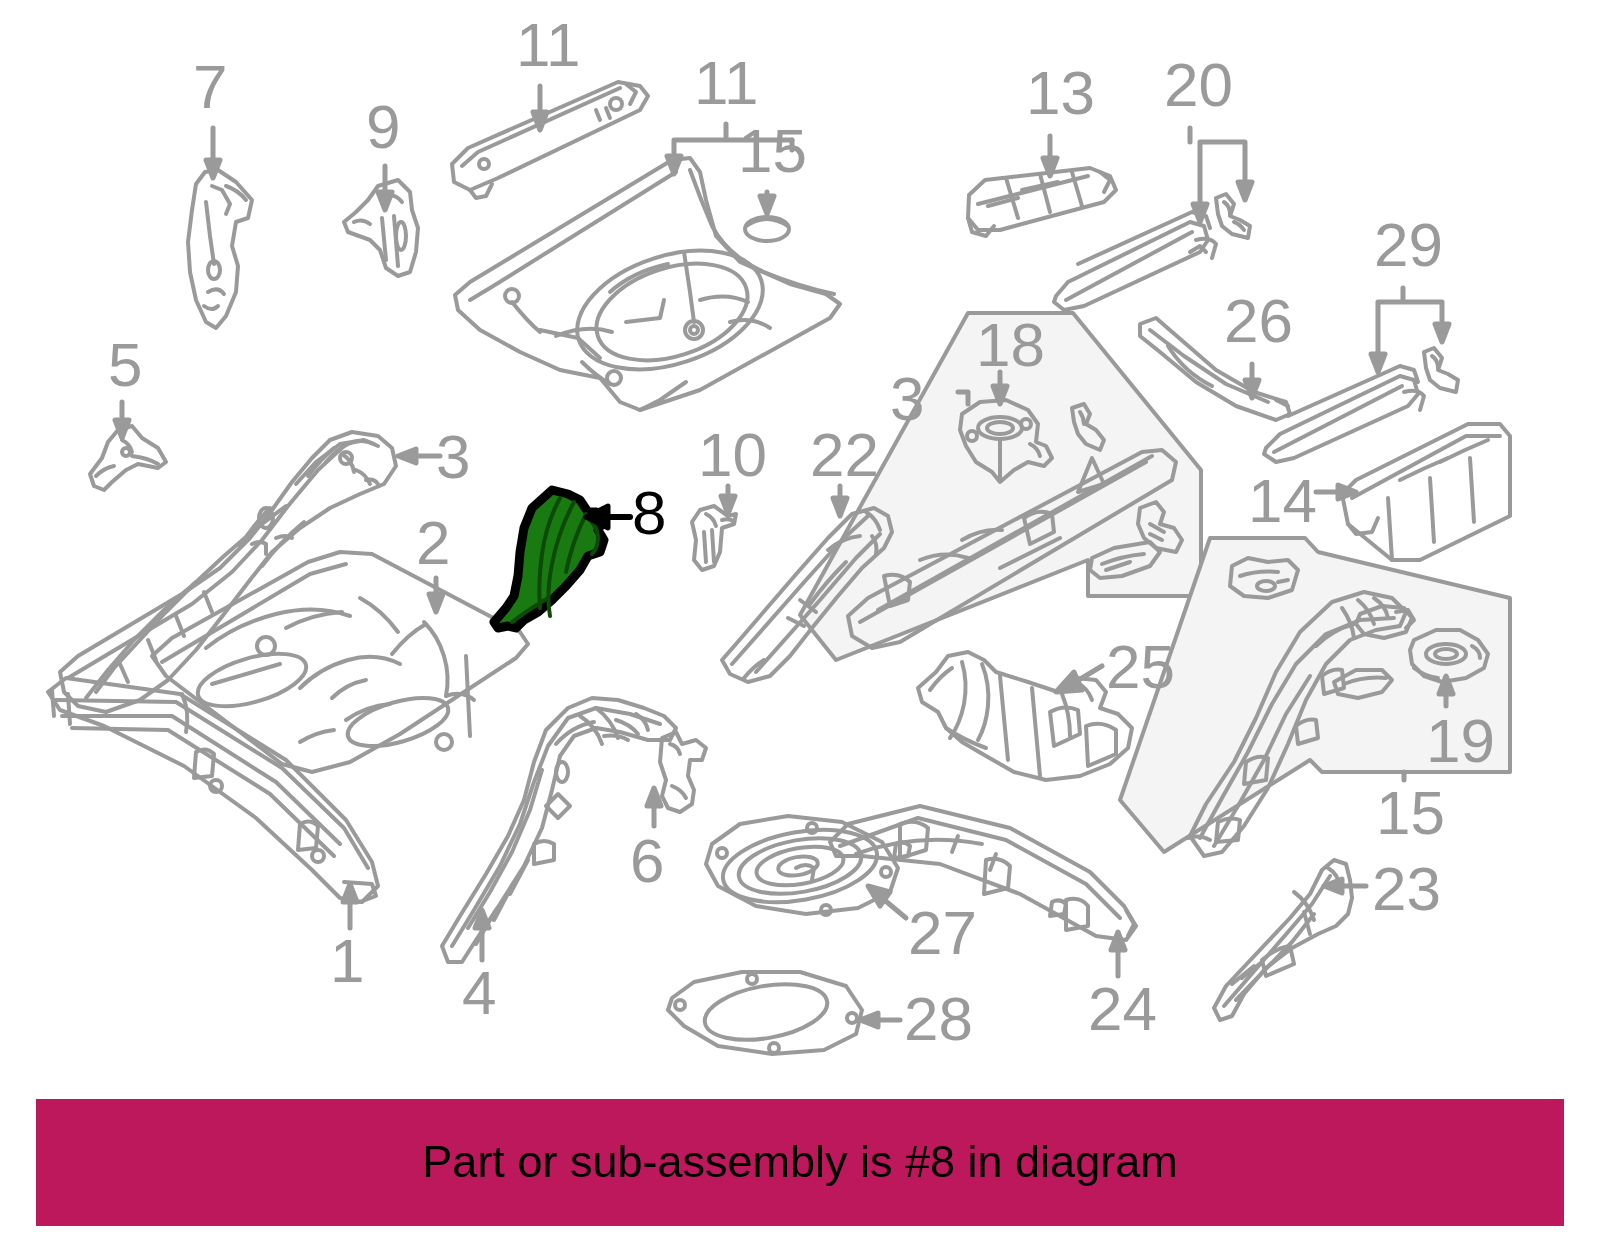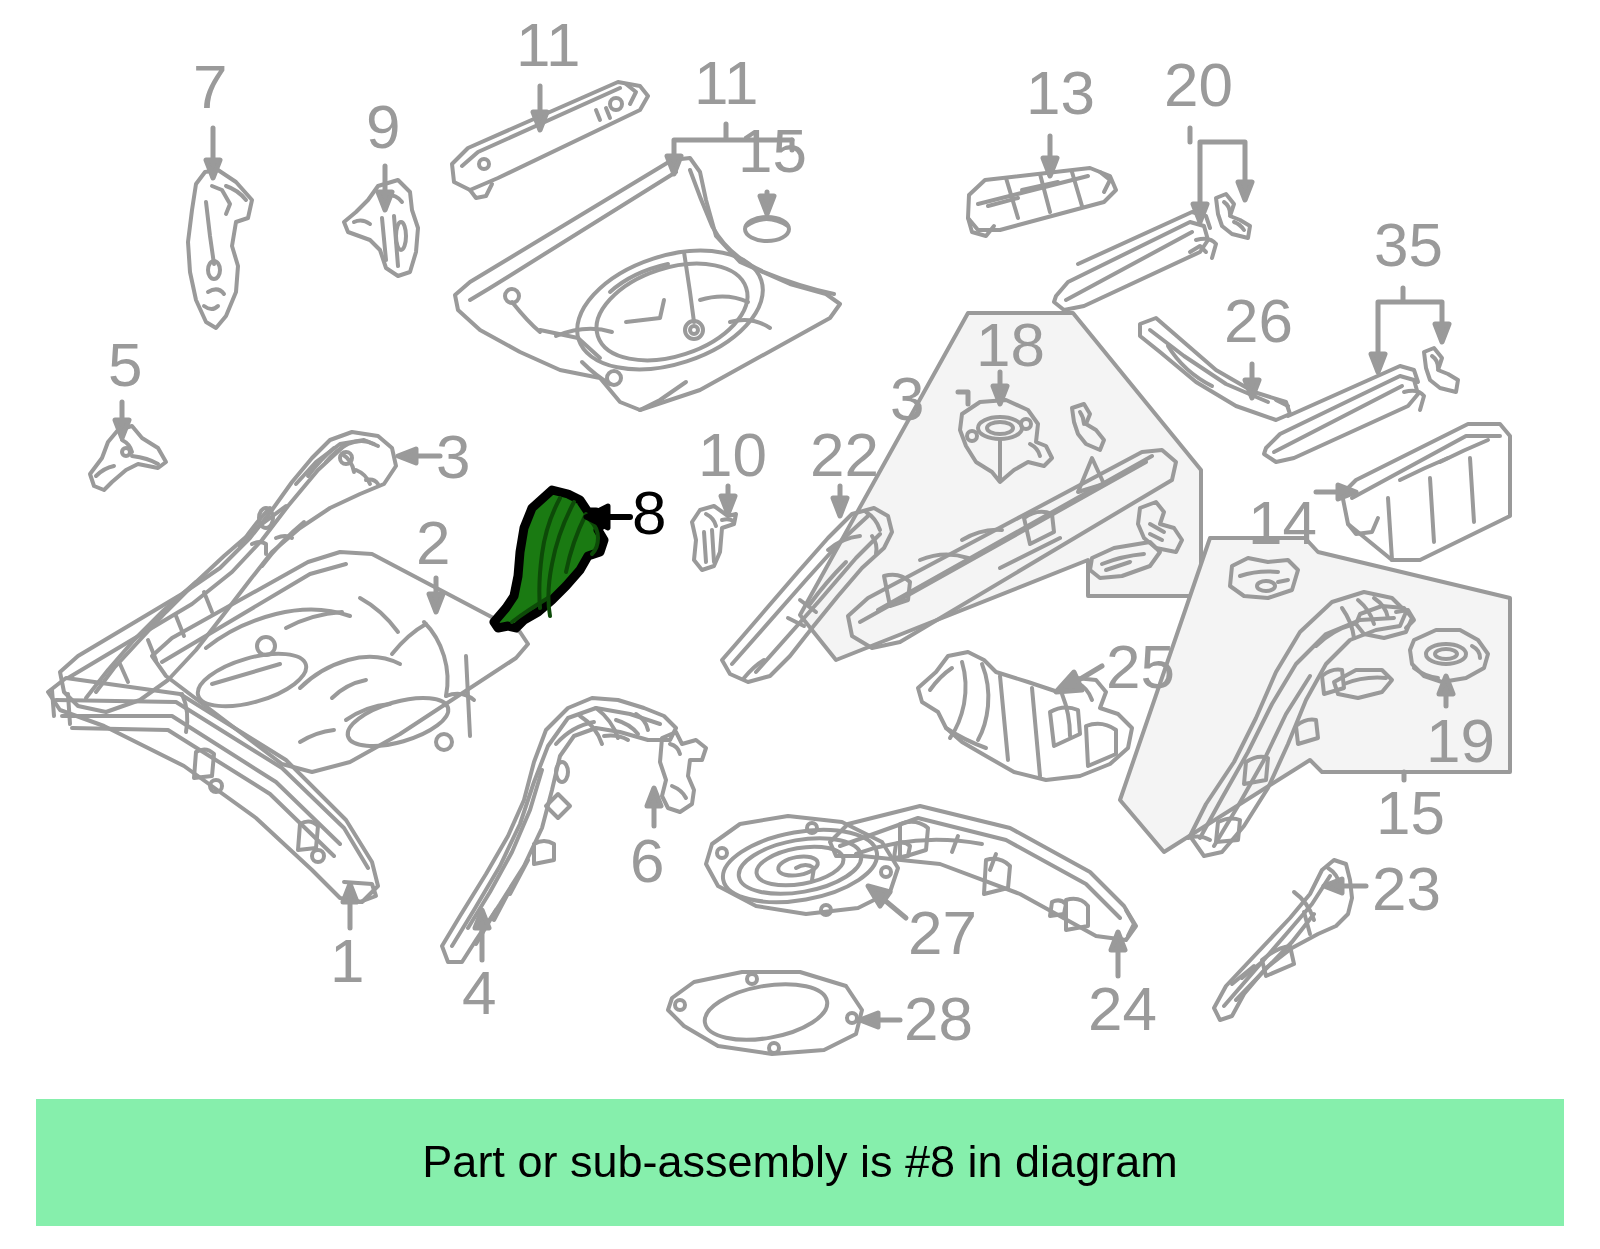--- a/index.html
+++ b/index.html
@@ -18,21 +18,21 @@
     line-height:1;
     font-family:"Liberation Sans", sans-serif;
     white-space:nowrap;
     -webkit-font-smoothing:antialiased;
   }
   .lbl.hot{color:#000000;font-weight:400;}
   #banner{
     position:absolute;
     left:36px;top:1099px;
     width:1528px;height:127px;
-    background:#86efac;
+    background:#be185d;
     display:flex;flex-direction:column;
     align-items:center;justify-content:center;
   }
   #banner div{
     color:#000000;
     font-size:45px;
     line-height:1.12;
     font-family:"Liberation Sans", sans-serif;
     text-align:center;
   }
@@ -492,29 +492,29 @@
     </g>
   </svg>
 
   <div class="lbl" style="left:193px;top:56px;">7</div>
   <div class="lbl" style="left:366px;top:96px;">9</div>
   <div class="lbl" style="left:516px;top:14px;">11</div>
   <div class="lbl" style="left:694px;top:52px;">11</div>
   <div class="lbl" style="left:738px;top:120px;text-align:center;">15</div>
   <div class="lbl" style="left:1026px;top:62px;">13</div>
   <div class="lbl" style="left:1164px;top:54px;">20</div>
-  <div class="lbl" style="left:1374px;top:214px;">35</div>
+  <div class="lbl" style="left:1374px;top:214px;">29</div>
   <div class="lbl" style="left:1224px;top:290px;">26</div>
   <div class="lbl" style="left:108px;top:334px;">5</div>
   <div class="lbl" style="left:890px;top:368px;">3</div>
   <div class="lbl" style="left:976px;top:314px;text-align:center;">18</div>
   <div class="lbl" style="left:436px;top:426px;">3</div>
   <div class="lbl" style="left:698px;top:424px;">10</div>
   <div class="lbl" style="left:810px;top:424px;">22</div>
-  <div class="lbl" style="left:1248px;top:470px;margin-top:22px;">14</div>
+  <div class="lbl" style="left:1248px;top:470px;">14</div>
   <div class="lbl hot" style="left:632px;top:482px;">8</div>
   <div class="lbl" style="left:416px;top:512px;">2</div>
   <div class="lbl" style="left:1106px;top:636px;">25</div>
   <div class="lbl" style="left:1426px;top:710px;">19</div>
   <div class="lbl" style="left:1376px;top:782px;">15</div>
   <div class="lbl" style="left:630px;top:830px;">6</div>
   <div class="lbl" style="left:1372px;top:858px;">23</div>
   <div class="lbl" style="left:908px;top:902px;">27</div>
   <div class="lbl" style="left:330px;top:930px;">1</div>
   <div class="lbl" style="left:462px;top:962px;">4</div>

